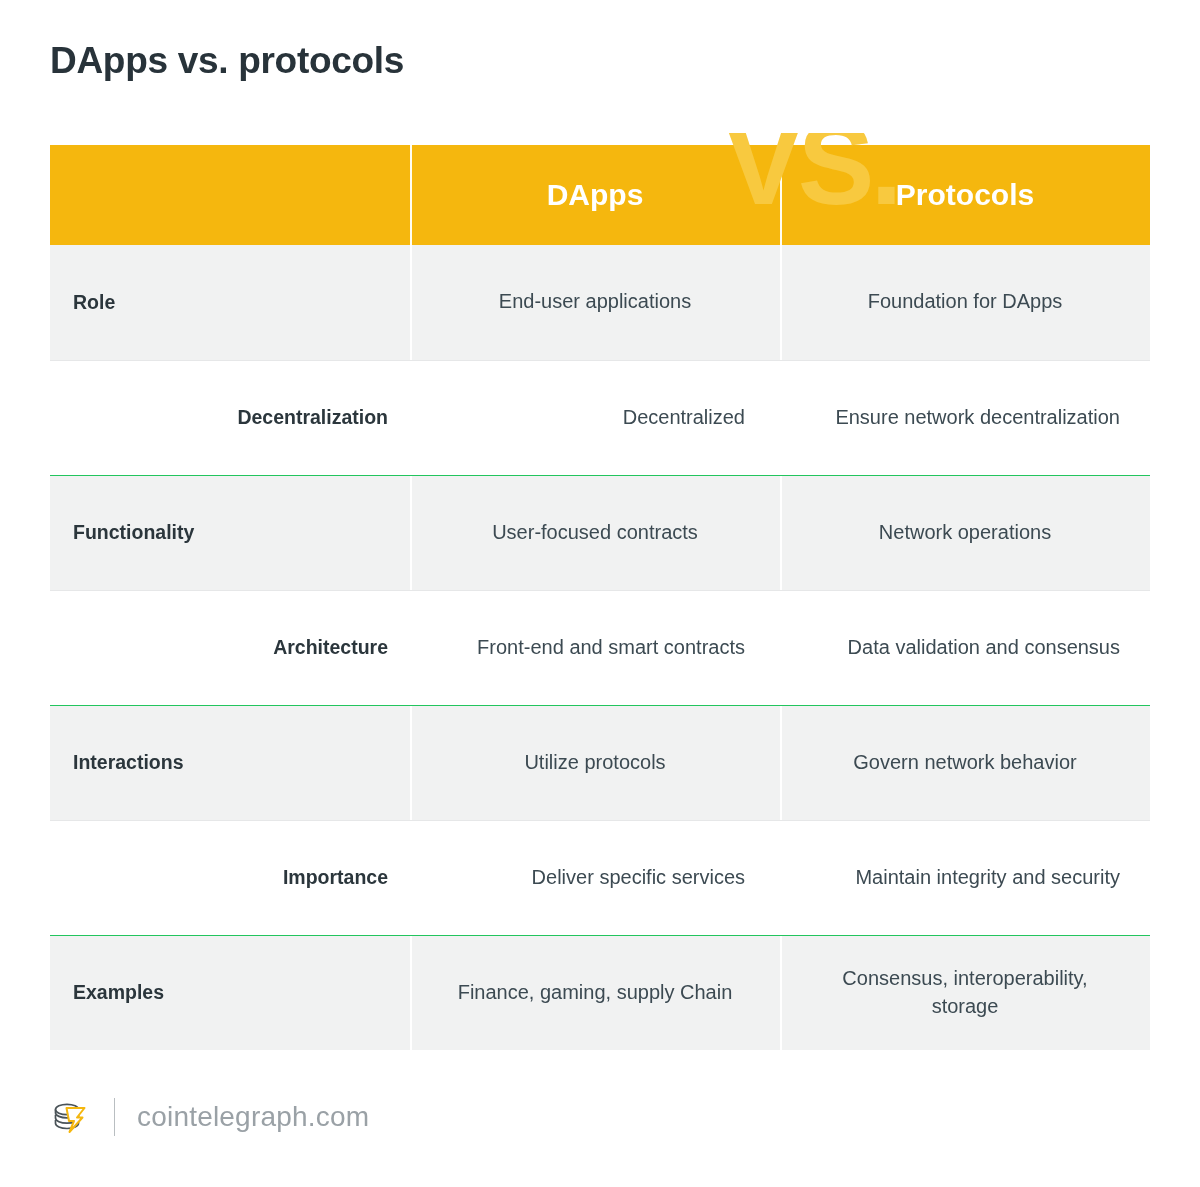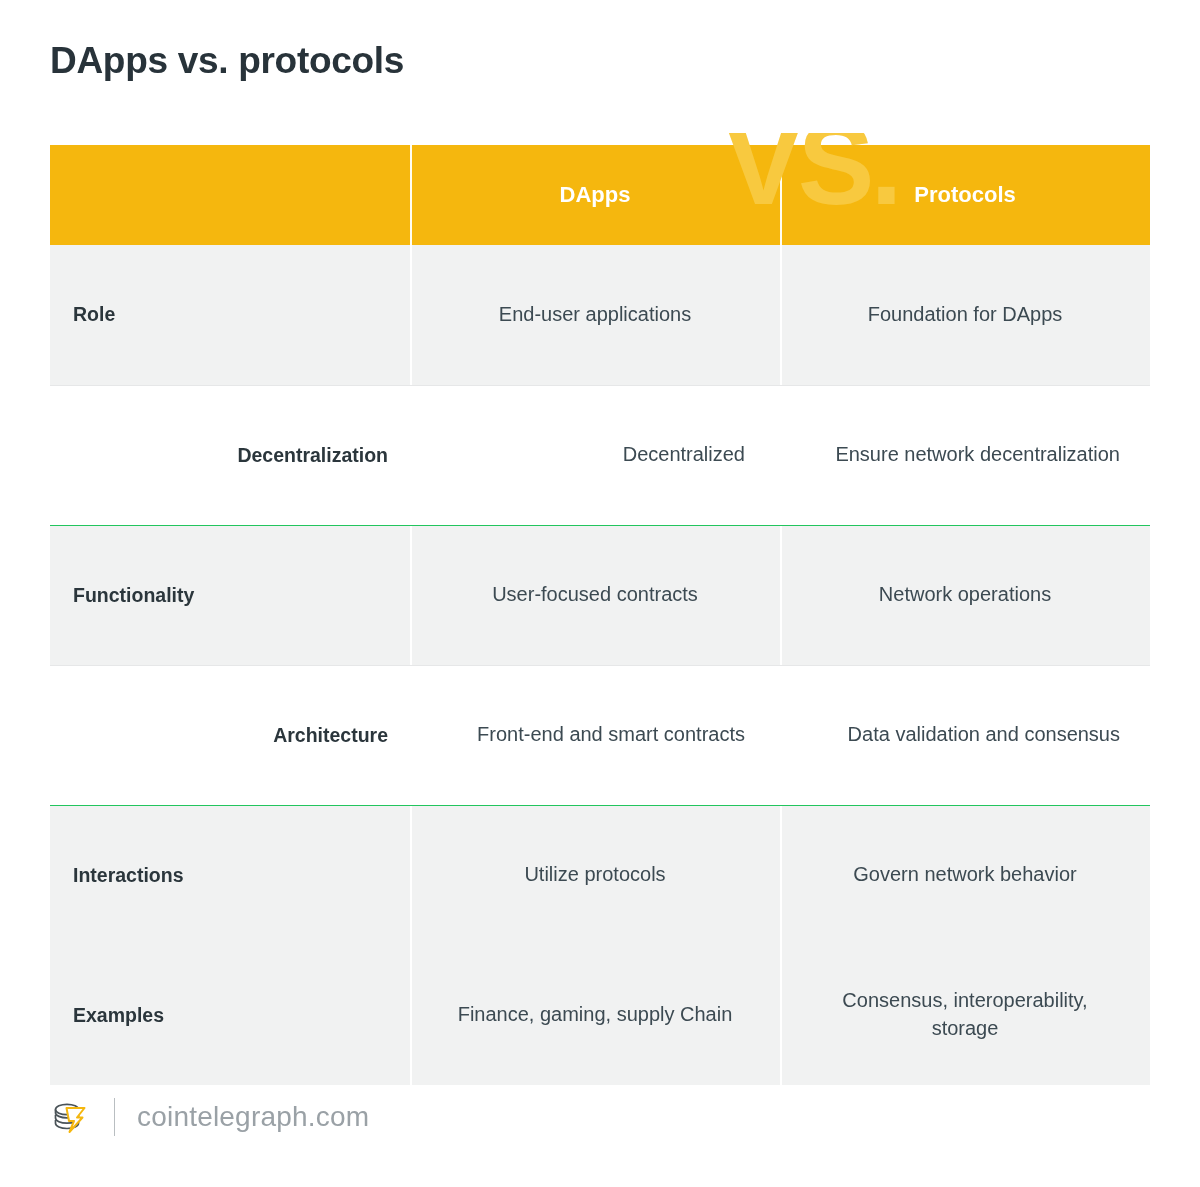--- a/index.html
+++ b/index.html
@@ -50,21 +50,21 @@
   .col-b      { width: 370px; }
 
   
   .thead-row {
     position: relative;
   }
   .th {
     height: 100px;
     background: #f5b70e;
     color: #ffffff;
-    font-size: 22px;
+    font-size: 30px;
     font-weight: bold;
     text-align: center;
     vertical-align: middle;
     padding: 0;
     position: relative;
     overflow: hidden;
   }
   .th.th-label { }
   .th.th-a {
     box-shadow: inset 2px 0 0 #fffdf3;
@@ -95,21 +95,21 @@
     font-size: 115px;
     font-weight: bold;
     color: #f8c93f;
     line-height: 1;
     letter-spacing: -4px;
     white-space: nowrap;
   }
 
   
   .td {
-    height: 140px;
+    height: 115px;
     padding: 8px 22px;
     vertical-align: middle;
     font-size: 20px;
     color: #3c4a52;
     text-align: center;
     line-height: 1.38;
     background: #ffffff;
     box-sizing: border-box;
   }
   tr.shaded .td {
@@ -251,20 +251,29 @@
       <tr class="shaded">
         <td class="td td-label">Interactions</td>
         <td class="td td-a">
           <span class="cell-text">Utilize protocols</span>
         </td>
         <td class="td td-b">
           <span class="cell-text">Govern network behavior</span>
         </td>
       </tr>
 
+      <tr>
+        <td class="td td-label">Importance</td>
+        <td class="td td-a">
+          <span class="cell-text">Deliver specific services</span>
+        </td>
+        <td class="td td-b">
+          <span class="cell-text">Maintain integrity and security</span>
+        </td>
+      </tr>
 
       <tr class="shaded">
         <td class="td td-label">Examples</td>
         <td class="td td-a">
           <span class="cell-text">Finance, gaming, supply Chain</span>
         </td>
         <td class="td td-b">
           <span class="cell-text">Consensus, interoperability, storage</span>
         </td>
       </tr>

